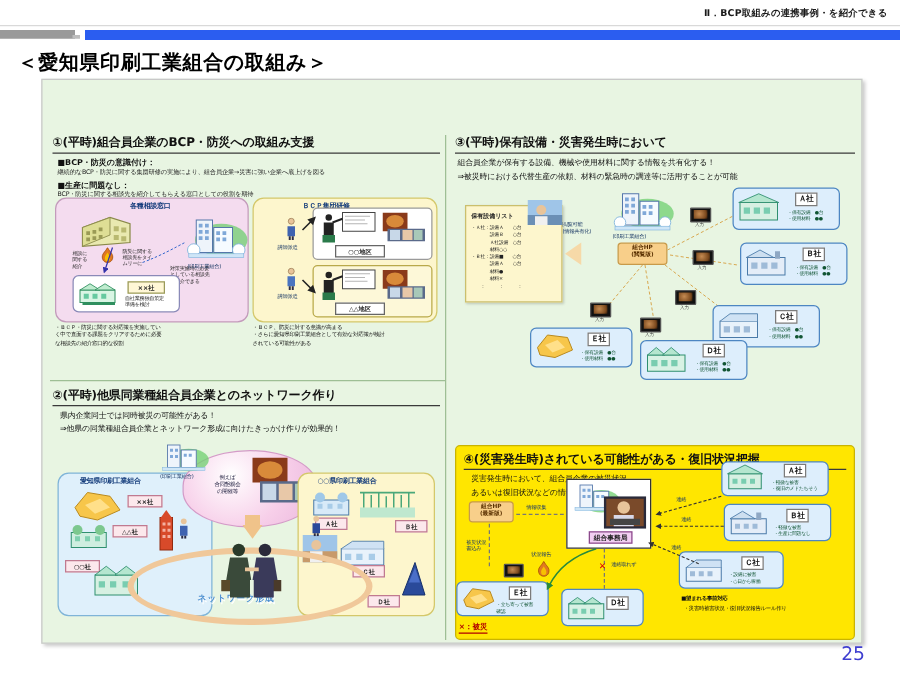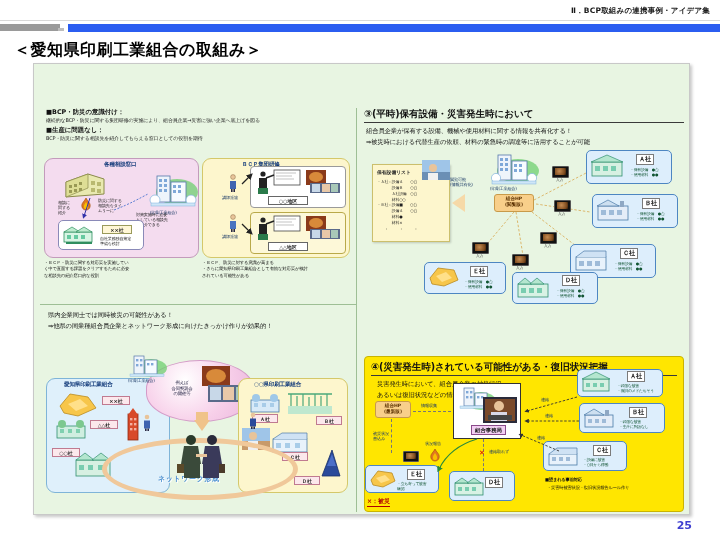--- a/index.html
+++ b/index.html
@@ -134,50 +134,51 @@
     background:transparent;
   }
   .netlabel {
     position:absolute; font-size:7px; font-weight:bold; color:#4a8fd0;
     letter-spacing:0.6px; text-shadow:0 0 1px #fff, 1px 1px 0 #fff;
     white-space:nowrap;
   }
   .legend-x { font-size:6px; font-weight:bold; color:#b00000; border-bottom:1px solid #b00000; }
   #page-number {
     position:absolute; right:28px; bottom:8px;
-    font-size:11px; font-weight:bold; color:#3f3fd0;
+    font-size:15px; font-weight:normal; color:#3f3fd0;
   }
   .redx { position:absolute; color:#d00; font-weight:bold; font-size:7px; }
   .dashed-h { position:absolute; border-top:1px dashed #777; }
   .dashed-v { position:absolute; border-left:1px dashed #777; }
   .mono-note { font-size:4.3px; color:#111; letter-spacing:-0.2px; line-height:1.5;}
   .list-card{
     position:absolute; background:#fdf6cd; border:1px solid #cbbf6d;
     box-shadow:1px 1px 2px rgba(0,0,0,.18);
   }
   .list-title{ position:absolute; font-size:4.8px; font-weight:bold; color:#222; }
   .list-rows{ position:absolute; font-size:3.9px; color:#222; line-height:1.5; letter-spacing:-0.2px;}
 </style>
 </head>
 <body>
 
-<div id="slide-header-text">Ⅱ．BCP取組みの連携事例・アイデア集</div>
+<div id="slide-header-text">Ⅱ．BCP取組みの連携事例・を紹介できる</div>
 <div id="top-rule"></div>
 <div id="bar-gray"></div>
 <div id="bar-gray-tip"></div>
 <div id="bar-blue"></div>
 <div id="page-title">＜愛知県印刷工業組合の取組み＞</div>
 
 <div id="main-panel">
 
 
   <div class="sep-v" style="left:322px;top:44px;height:404px;"></div>
   <div class="sep-h" style="left:6px;top:240px;width:316px;"></div>
 
   <div class="quad" style="left:8px;top:44px;width:310px;height:196px;">
+    <div class="quad-head">①(平時)組合員企業のBCP・防災への取組み支援</div>
 
     <div class="q-bullets" style="padding-left:4px;">
       <div class="b-h">■BCP・防災の意識付け：</div>
       <div class="b-d">継続的なBCP・防災に関する集団研修の実施により、組合員企業→災害に強い企業へ底上げを図る</div>
       <div class="b-h" style="margin-top:1px;">■生産に問題なし：</div>
       <div class="b-d">BCP・防災に関する相談先を紹介してもらえる窓口としての役割を期待</div>
     </div>
 
     <div class="canvas canvas-1" style="left:0;top:46px;width:310px;height:104px;">
 
@@ -473,20 +474,21 @@
         <polygon points="2,12 10,2 26,4 30,14 16,20 4,18" fill="#f7c64a" stroke="#b98a20" stroke-width="0.8"></polygon>
         <polygon points="8,10 18,6 24,12 14,16" fill="#ffe08a"></polygon>
       </svg>
       <div class="co-name" style="left:106px;top:116px;">Ｅ社</div>
       <div class="co-lines" style="left:100px;top:129px;width:42px;white-space:pre-line;">・保有設備　●台
 ・使用材料　●●</div>
     </div>
   </div>
 
   <div class="quad" style="left:8px;top:246px;width:310px;height:200px;">
+    <div class="quad-head">②(平時)他県同業種組合員企業とのネットワーク作り</div>
     <div class="q-desc" style="white-space:pre-line;padding-left:6px;">県内企業同士では同時被災の可能性がある！
 ⇒他県の同業種組合員企業とネットワーク形成に向けたきっかけ作りが効果的！</div>
 
     <div class="canvas" style="left:0;top:42px;width:310px;height:155px;">
 
       <div class="subpanel sp-blue" style="left:4px;top:26px;width:124px;height:115px;"></div>
       <div class="sp-label" style="left:22px;top:29px;">愛知県印刷工業組合</div>
 
       <svg style="position:absolute;left:16px;top:40px;" width="40" height="26" viewBox="0 0 40 26">
         <polygon points="2,14 12,2 30,5 38,16 20,24 6,21" fill="#f7c64a" stroke="#b98a20" stroke-width="0.8"></polygon>

